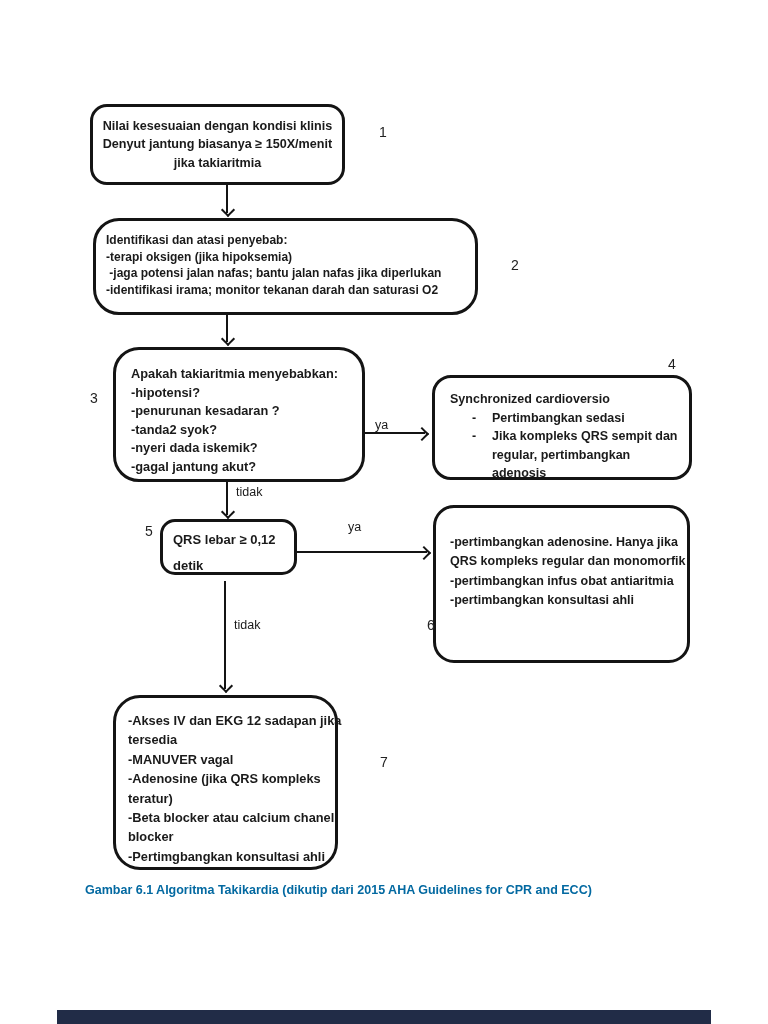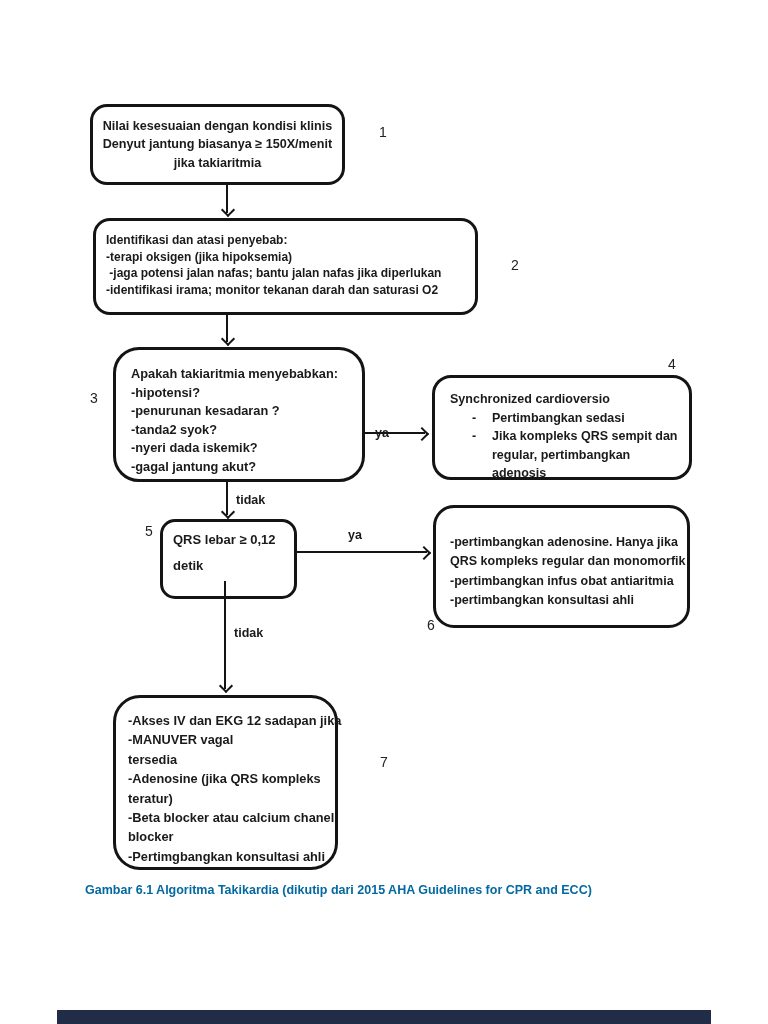--- a/index.html
+++ b/index.html
@@ -6,46 +6,46 @@
   .page{
     position:relative;width:768px;height:1024px;background:#ffffff;overflow:hidden;
     font-family:"Liberation Sans",sans-serif;color:#1a1a1a;
   }
   .node{
     position:absolute;background:#ffffff;border:3px solid #141414;box-sizing:border-box;
     font-weight:700;color:#1a1a1a;
   }
   .ln{white-space:pre;}
   .num{position:absolute;font-weight:400;font-size:14px;color:#222;}
-  .elabel{position:absolute;font-weight:700;font-size:12.5px;color:#1a1a1a;margin-top:8px;}
+  .elabel{position:absolute;font-weight:400;font-size:12.5px;color:#1a1a1a;}
   .vline{position:absolute;width:2px;background:#141414;}
   .hline{position:absolute;height:2px;background:#141414;}
   .chev-down{position:absolute;width:8px;height:8px;border-right:2.5px solid #141414;border-bottom:2.5px solid #141414;transform:rotate(45deg);}
   .chev-right{position:absolute;width:8px;height:8px;border-right:2.5px solid #141414;border-bottom:2.5px solid #141414;transform:rotate(-45deg);}
 
   
   .box1{left:90px;top:104px;width:255px;height:81px;border-radius:17px;
         font-size:12.6px;line-height:18.5px;display:flex;align-items:center;justify-content:center;text-align:center;}
   
-  .box2{left:93px;top:218px;width:385px;height:97px;border-radius:17px;
+  .box2{left:93px;top:218px;width:385px;height:97px;border-radius:26px;
         font-size:12px;line-height:16.5px;padding:11px 8px 0 10px;}
   
   .box3{left:113px;top:347px;width:252px;height:135px;border-radius:26px;
         font-size:12.8px;line-height:18.6px;padding:15px 6px 0 15px;}
   
   .box4{left:432px;top:375px;width:260px;height:105px;border-radius:19px;
         font-size:12.5px;line-height:18.5px;padding:12px 6px 0 15px;}
   .box4 .bullet{display:flex;padding-left:22px;}
   .box4 .marker{width:20px;}
   .box4 .btext{width:186px;white-space:normal;}
   
-  .box5{left:160px;top:519px;width:137px;height:80px;border-radius:15px;
+  .box5{left:160px;top:519px;width:137px;height:56px;border-radius:15px;
         font-size:13px;line-height:26px;padding:5px 4px 0 10px;}
   
-  .box6{left:433px;top:505px;width:257px;height:123px;border-radius:21px;
+  .box6{left:433px;top:505px;width:257px;height:158px;border-radius:21px;
         font-size:12.5px;line-height:19.3px;padding:25px 4px 0 14px;}
   
   .box7{left:113px;top:695px;width:225px;height:175px;border-radius:27px;
         font-size:12.8px;line-height:19.4px;padding:13px 4px 0 12px;}
 
   .caption{position:absolute;left:85px;top:883px;font-weight:700;font-size:12.5px;color:#0369a1;white-space:pre;}
   .gap-bar{position:absolute;left:57px;top:1010px;width:654px;height:14px;}
 </style>
 </head>
 <body>
@@ -123,22 +123,22 @@
     <div class="ln">-pertimbangkan konsultasi ahli</div>
   </div>
   <div class="num" style="left:427px;top:617px;">6</div>
 
   <div class="vline" style="left:224px;top:581px;height:108px;"></div>
   <div class="chev-down" style="left:221px;top:681px;"></div>
   <div class="elabel" style="left:234px;top:618px;">tidak</div>
 
   <div class="node box7">
     <div class="ln">-Akses IV dan EKG 12 sadapan jika</div>
+    <div class="ln">tersedia</div>
     <div class="ln">-MANUVER vagal</div>
-    <div class="ln">tersedia</div>
     <div class="ln">-Adenosine (jika QRS kompleks</div>
     <div class="ln">teratur)</div>
     <div class="ln">-Beta blocker atau calcium chanel</div>
     <div class="ln">blocker</div>
     <div class="ln">-Pertimgbangkan konsultasi ahli</div>
   </div>
   <div class="num" style="left:380px;top:754px;">7</div>
 
   <div class="caption">Gambar 6.1 Algoritma Takikardia (dikutip dari 2015 AHA Guidelines for CPR and ECC)</div>
 

